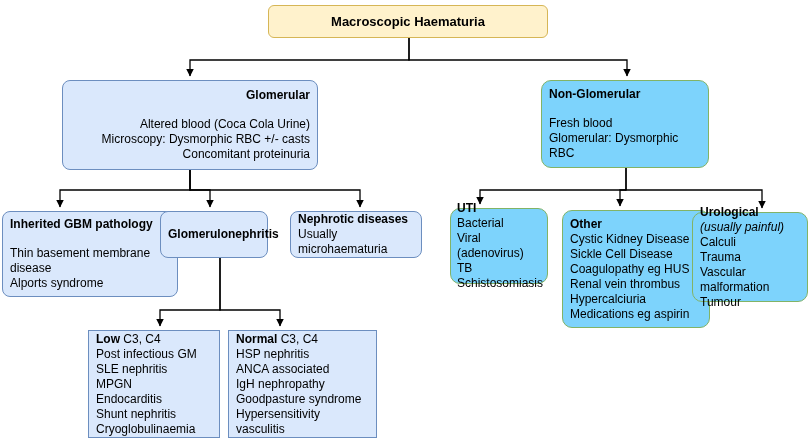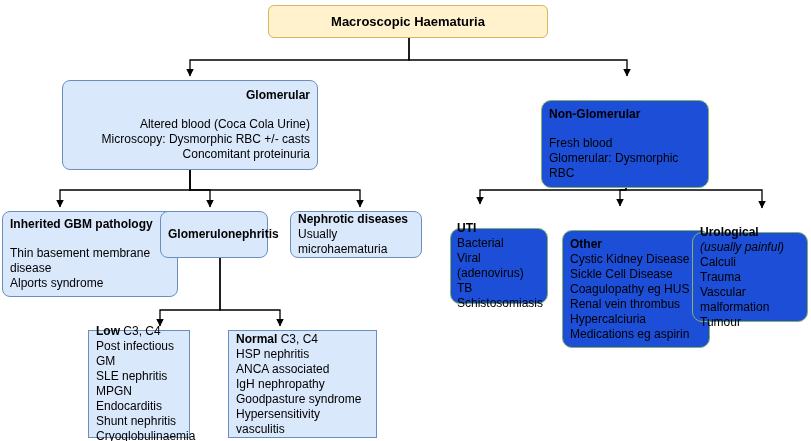--- a/index.html
+++ b/index.html
@@ -17,21 +17,21 @@
     box-sizing:border-box;
     display:flex;
     flex-direction:column;
     justify-content:center;
     padding:4px 7px;
     font-size:12px;
     line-height:15px;
   }
   .yellow{background:#FFF2CC;border:1px solid #D6B656;border-radius:6px;}
   .blue{background:#DAE8FC;border:1px solid #6C8EBF;border-radius:8px;}
-  .green{background:#1d4ed8;border:1px solid #82B366;border-radius:10px;margin-top:20px;}
+  .green{background:#7dd3fc;border:1px solid #82B366;border-radius:10px;}
   .square{border-radius:0;}
   .title{font-weight:bold;}
   .b{font-weight:bold;}
   .it{font-style:italic;}
   .center{text-align:center;}
   .root-title{font-size:13px;font-weight:bold;text-align:center;}
   .gap{height:14px;}
 </style>
 </head>
 <body>
@@ -115,21 +115,21 @@
 
   <div class="node green" style="left:692px;top:212px;width:116px;height:90px;">
     <div class="title">Urological</div>
     <div class="it">(usually painful)</div>
     <div>Calculi</div>
     <div>Trauma</div>
     <div>Vascular malformation</div>
     <div>Tumour</div>
   </div>
 
-  <div class="node blue square" style="left:88px;top:330px;width:102px;height:108px;">
+  <div class="node blue square" style="left:88px;top:330px;width:132px;height:108px;">
     <div><span class="b">Low</span><span> C3, C4</span></div>
     <div>Post infectious GM</div>
     <div>SLE nephritis</div>
     <div>MPGN</div>
     <div>Endocarditis</div>
     <div>Shunt nephritis</div>
     <div>Cryoglobulinaemia</div>
   </div>
 
   <div class="node blue square" style="left:228px;top:330px;width:149px;height:108px;">

